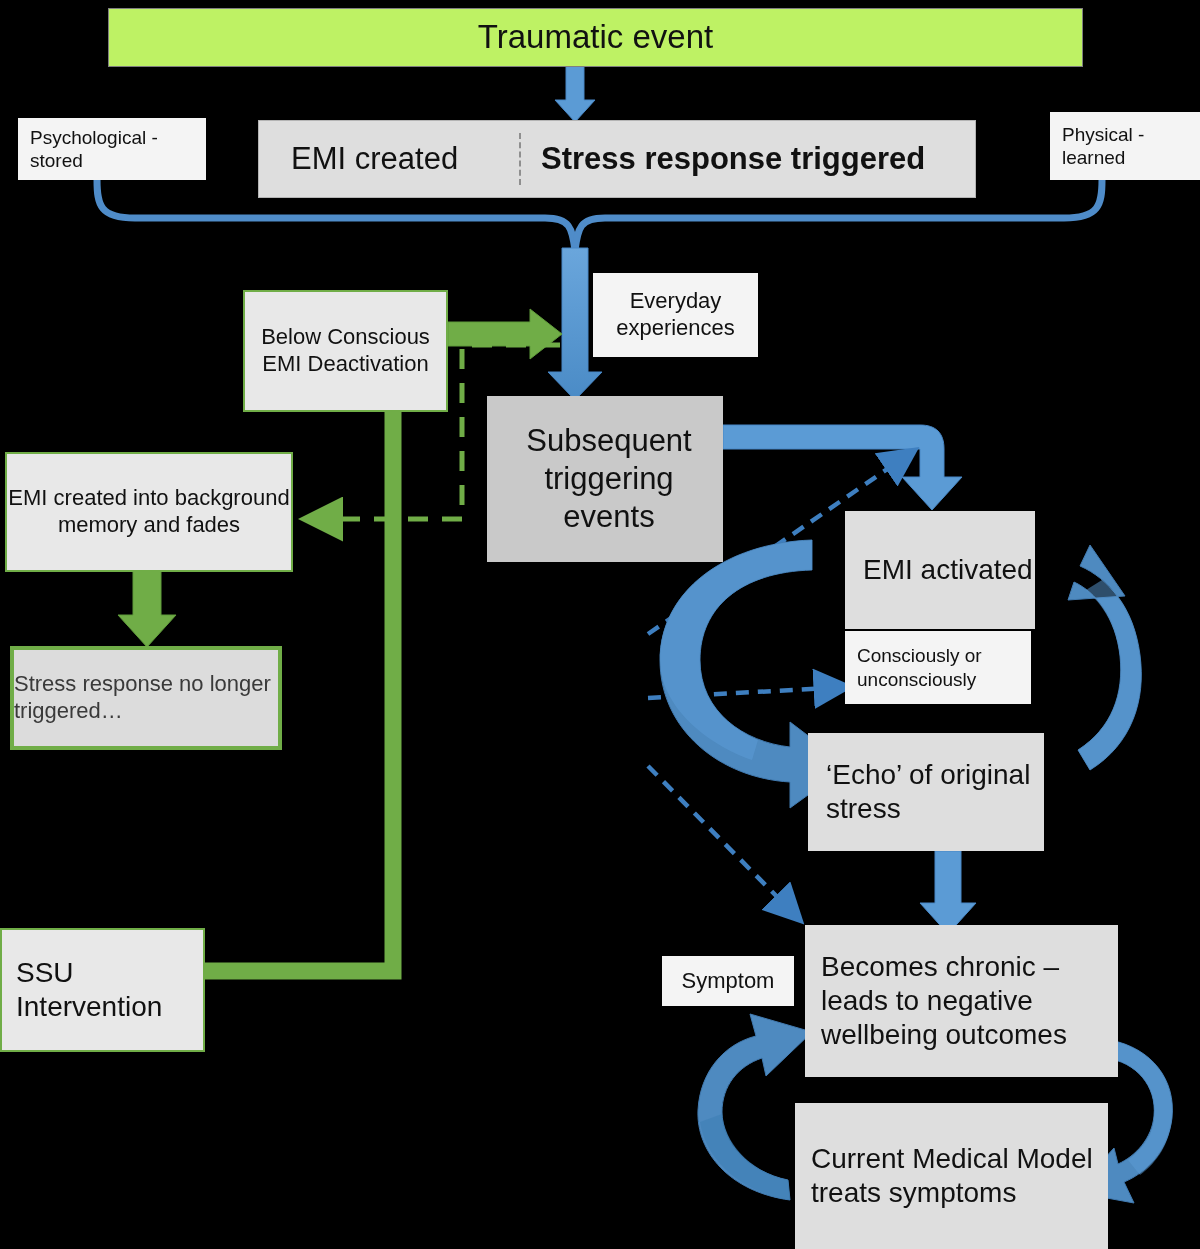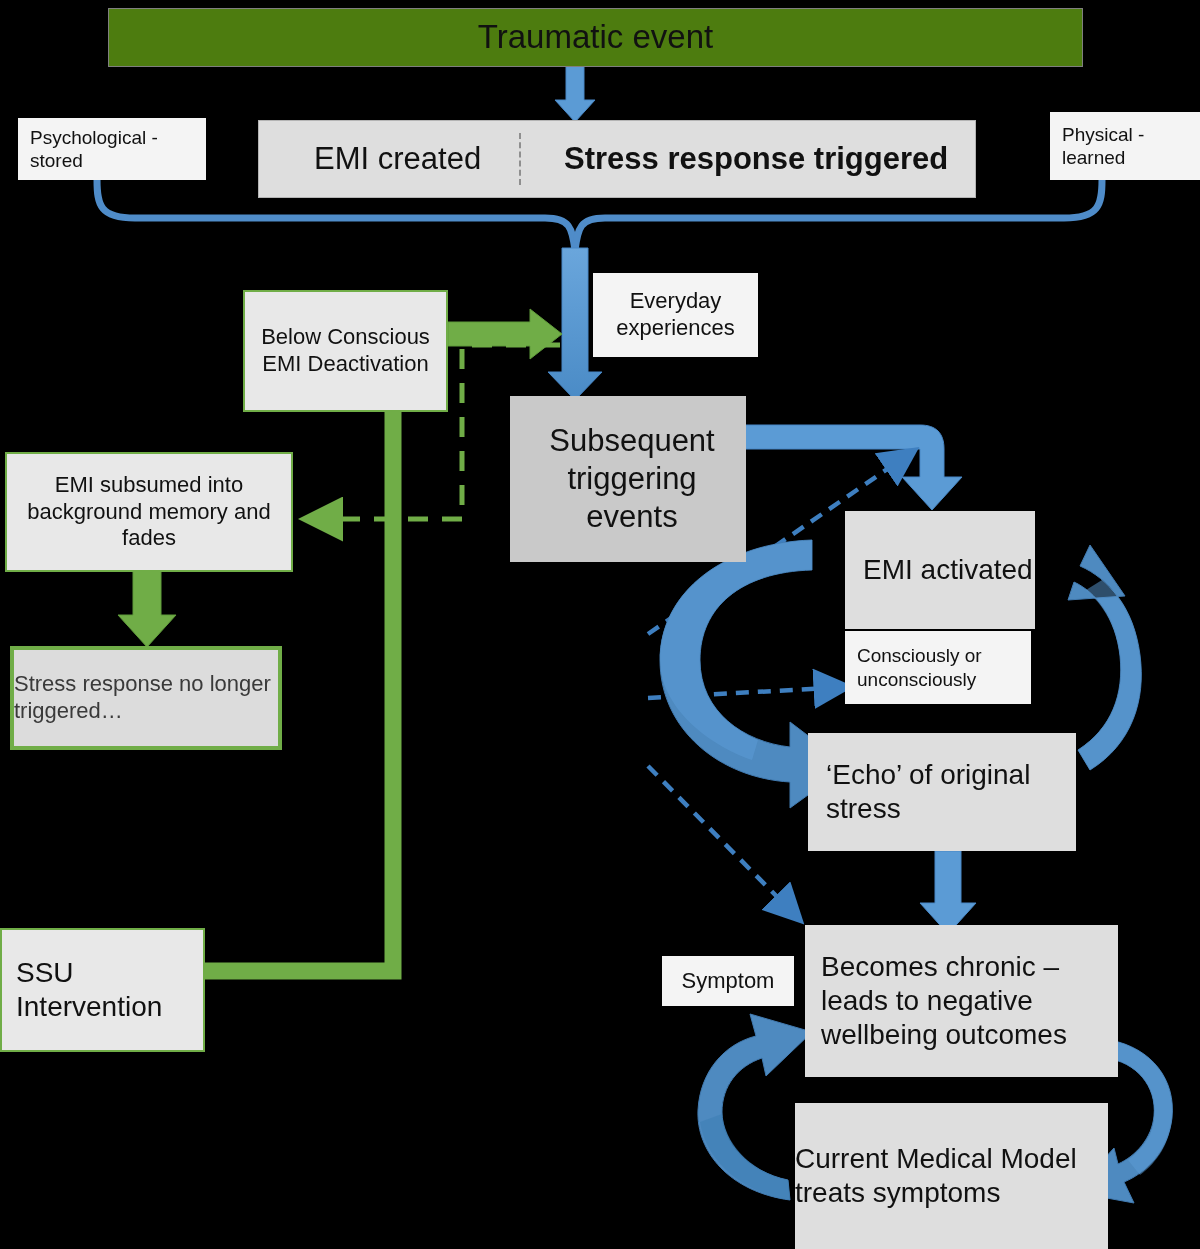--- a/index.html
+++ b/index.html
@@ -15,29 +15,29 @@
     position:absolute;
     box-sizing:border-box;
     display:flex;
     align-items:center;
     color:#111;
     line-height:1.22;
     z-index:5;
   }
   .box.center{justify-content:center;text-align:center;}
   .box.left{justify-content:flex-start;text-align:left;}
-  .grey-dark{background:#4d7c0f;border:1px solid #7f7f7f;}
+  .grey-dark{background:#bef264;border:1px solid #7f7f7f;}
   .grey-mid{background:#C9C9C9;padding-left:8px;}
   .grey-light{background:#DEDEDE;}
   .white{background:#F4F4F4;}
   .green-border{background:#E8E8E8;border:2px solid #70AD47;}
   .green-border-thick{background:#DCDCDC;border:4px solid #70AD47;}
   .blue-fill{background:#5B9BD5;color:#ffffff;font-family:"Liberation Serif", serif;}
   .t-title{font-size:33px;}
-  .t-xl{font-size:31px;margin-left:23px;}
+  .t-xl{font-size:31px;}
   .t-lg{font-size:28px;}
   .t-md{font-size:22px;}
   .t-sm{font-size:19px;}
   .pad{padding:6px 12px;}
 </style>
 </head>
 <body>
 
 <div id="stage">
 
@@ -174,53 +174,53 @@
 
   <div class="box center green-border t-md" style="left:243px;top:290px;width:205px;height:122px;">
     <span>Below Conscious EMI Deactivation</span>
   </div>
 
   <div class="box center white t-md" style="left:593px;top:273px;width:165px;height:84px;">
     <span>Everyday experiences</span>
   </div>
 
   <div class="box center green-border t-md" style="left:5px;top:452px;width:288px;height:120px;">
-    <span>EMI subsumed into background memory and fades</span>
+    <span>EMI created into background memory and fades</span>
   </div>
 
   <div class="box center grey-mid t-xl" style="left:487px;top:396px;width:236px;height:166px;">
     <span>Subsequent triggering events</span>
   </div>
 
   <div class="box left grey-light t-lg" style="left:845px;top:511px;width:190px;height:118px;padding-left:18px;">
     <span>EMI activated</span>
   </div>
 
   <div class="box left white t-sm" style="left:845px;top:631px;width:186px;height:73px;padding-left:12px;">
     <span>Consciously or unconsciously</span>
   </div>
 
   <div class="box left green-border-thick t-md" style="left:10px;top:646px;width:272px;height:104px;color:#3a3a3a;">
     <span>Stress response no longer triggered…</span>
   </div>
 
 
-  <div class="box left grey-light t-lg" style="left:808px;top:733px;width:268px;height:118px;padding-left:18px;">
+  <div class="box left grey-light t-lg" style="left:808px;top:733px;width:236px;height:118px;padding-left:18px;">
     <span>‘Echo’ of original stress</span>
   </div>
 
   <div class="box left green-border t-lg" style="left:0px;top:928px;width:205px;height:124px;padding-left:14px;">
     <span>SSU Intervention</span>
   </div>
 
   <div class="box center white t-md" style="left:662px;top:956px;width:132px;height:50px;">
     <span>Symptom</span>
   </div>
 
   <div class="box left grey-light t-lg" style="left:805px;top:925px;width:313px;height:152px;padding-left:16px;">
     <span>Becomes chronic – leads to negative wellbeing outcomes</span>
   </div>
 
-  <div class="box left grey-light t-lg" style="left:795px;top:1103px;width:313px;height:146px;padding-left:0;">
+  <div class="box left grey-light t-lg" style="left:795px;top:1103px;width:313px;height:146px;padding-left:16px;">
     <span>Current Medical Model treats symptoms</span>
   </div>
 
 </div>
 
 </body></html>

